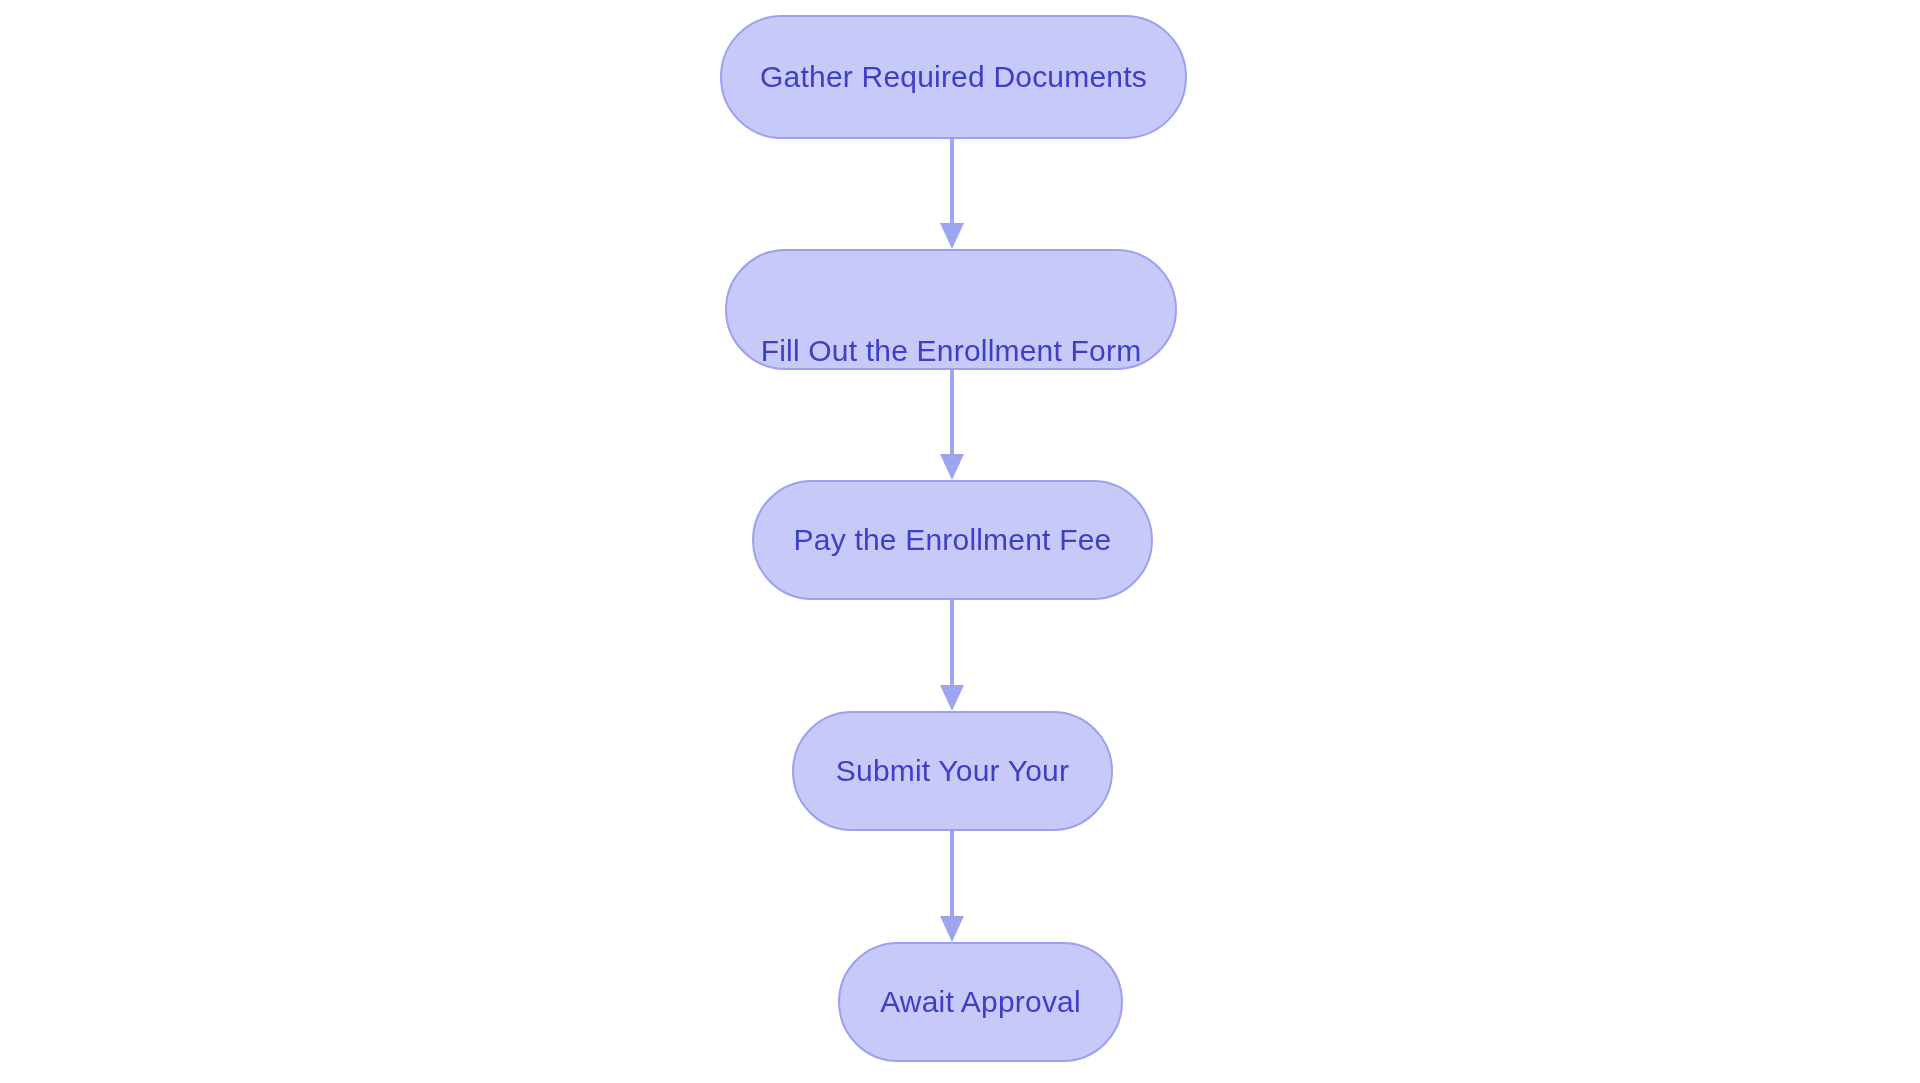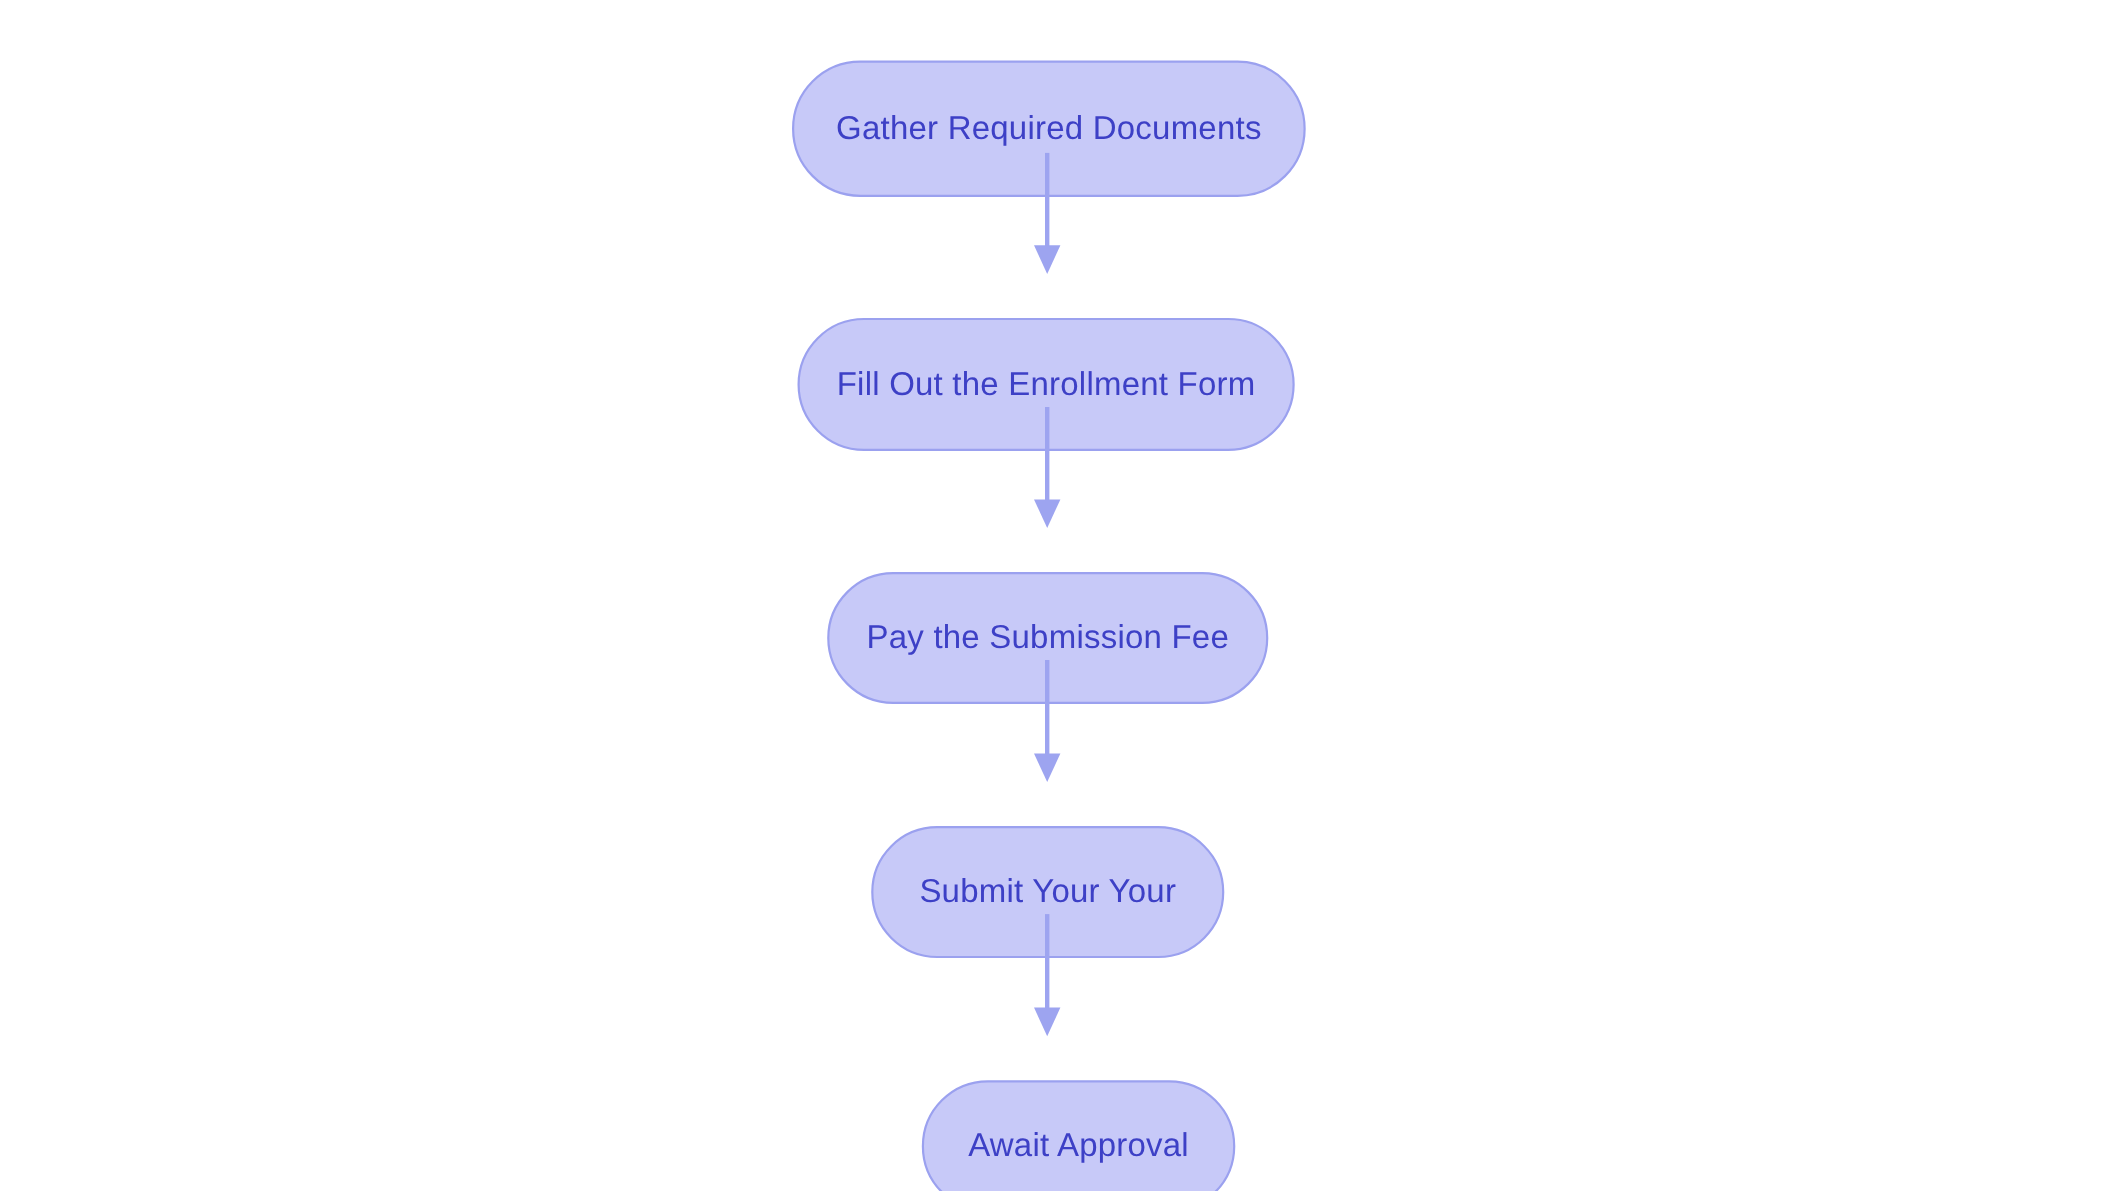--- a/index.html
+++ b/index.html
@@ -27,24 +27,23 @@
     border: 2px solid var(--node-border);
     border-radius: 62px;
     display: flex;
     align-items: center;
     justify-content: center;
     color: var(--text-color);
     font-size: 30px;
     font-weight: 500;
     letter-spacing: 0.2px;
     white-space: nowrap;
-    margin-top: 40px;
   }
   .node-1 { left: 720px; top: 15px;  width: 467px; height: 124px; }
-  .node-2 { left: 725px; top: 249px; width: 452px; height: 121px; }
+  .node-2 { left: 725px; top: 249px; width: 452px; height: 121px; align-items: flex-end; }
   .node-3 { left: 752px; top: 480px; width: 401px; height: 120px; }
   .node-4 { left: 792px; top: 711px; width: 321px; height: 120px; }
   .node-5 { left: 838px; top: 942px; width: 285px; height: 120px; }
 
   .arrow {
     position: absolute;
     left: 940px;
     width: 24px;
   }
   .arrow-1 { top: 139px; height: 110px; }
@@ -84,21 +83,21 @@
   <div class="node node-2">
     <span>Fill Out the Enrollment Form</span>
   </div>
 
   <div class="arrow arrow-2">
     <div class="arrow-line"></div>
     <div class="arrow-head"></div>
   </div>
 
   <div class="node node-3">
-    <span>Pay the Submission Fee</span>
+    <span>Pay the Enrollment Fee</span>
   </div>
 
   <div class="arrow arrow-3">
     <div class="arrow-line"></div>
     <div class="arrow-head"></div>
   </div>
 
   <div class="node node-4">
     <span>Submit Your Your</span>
   </div>

